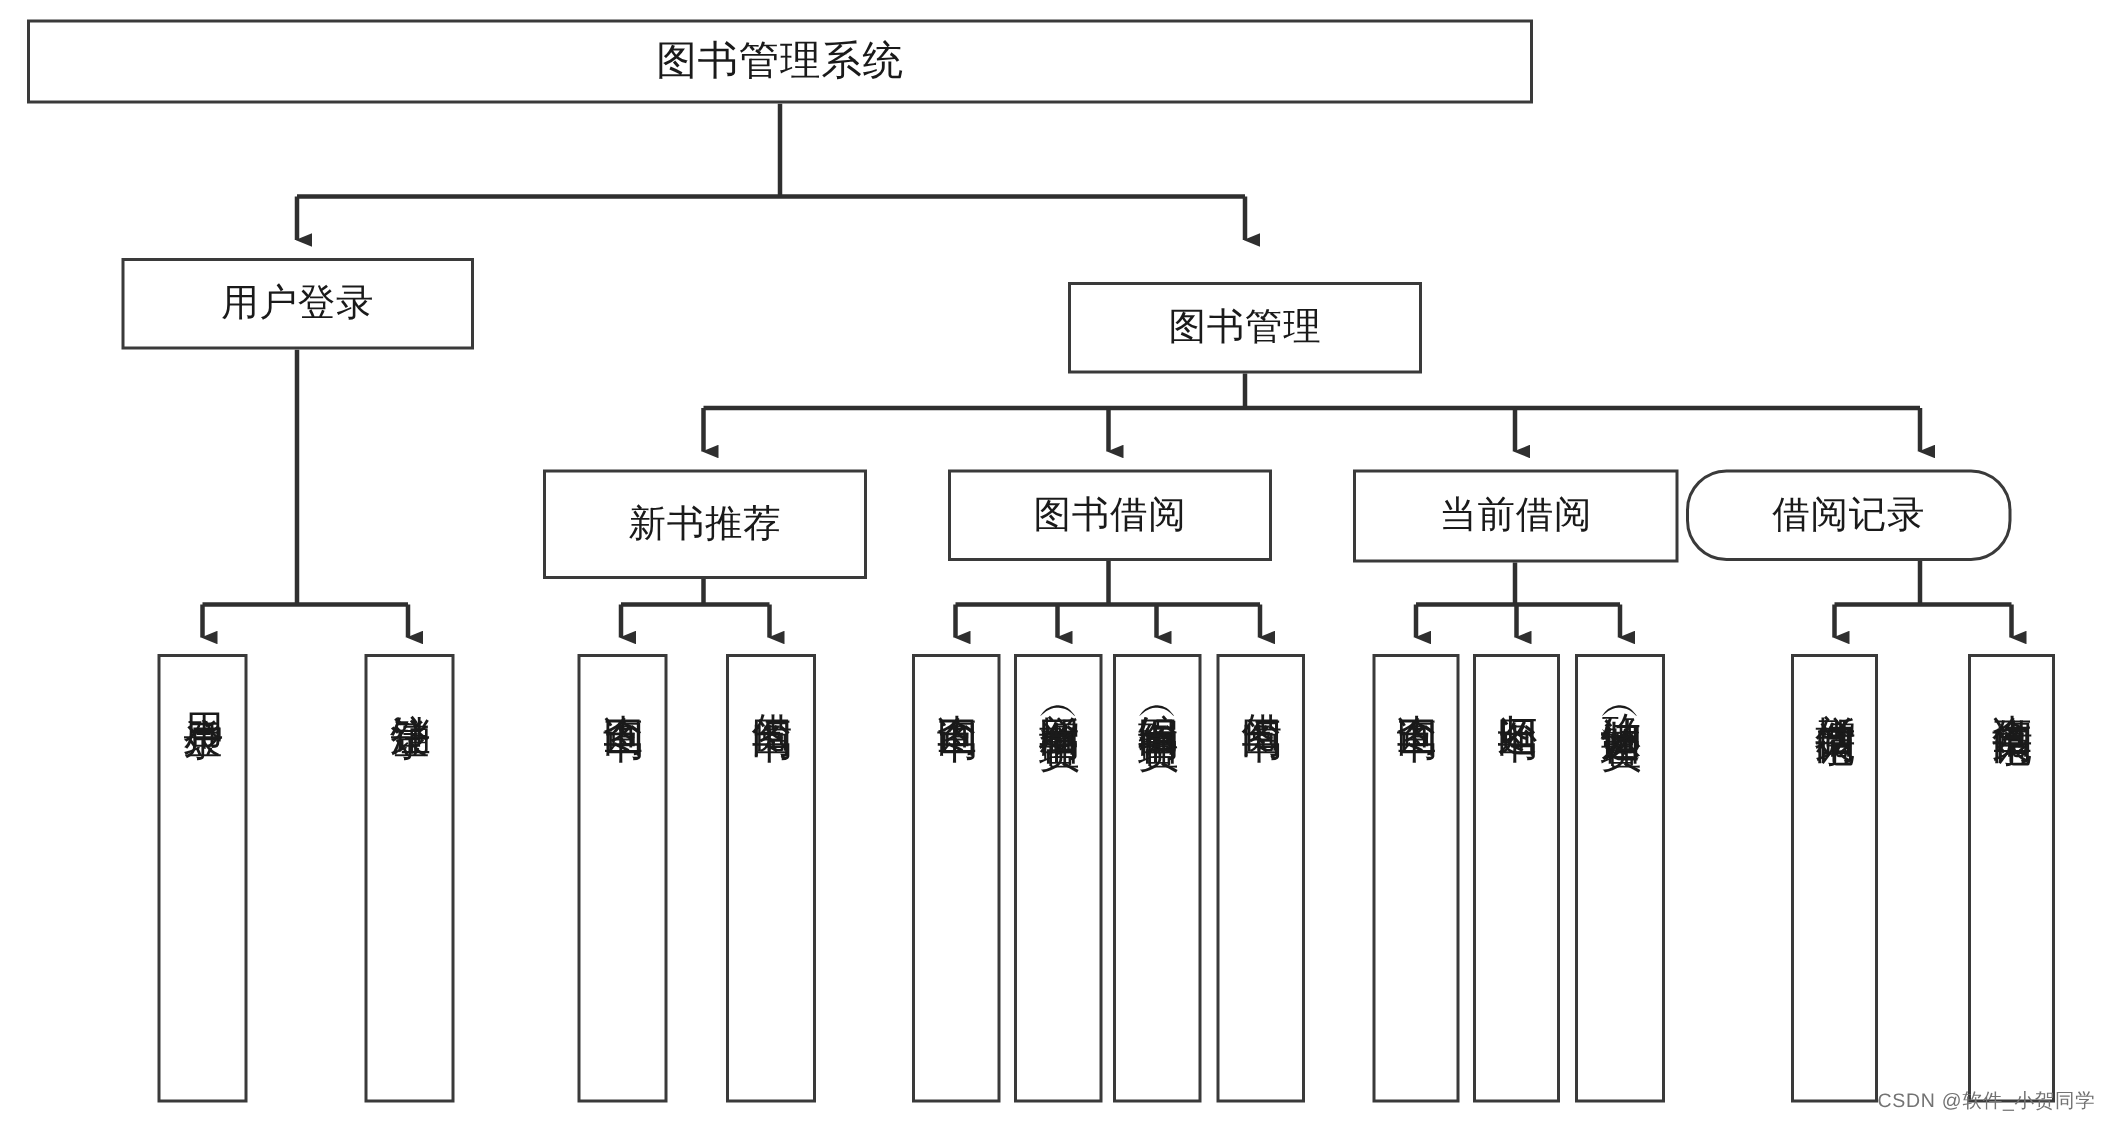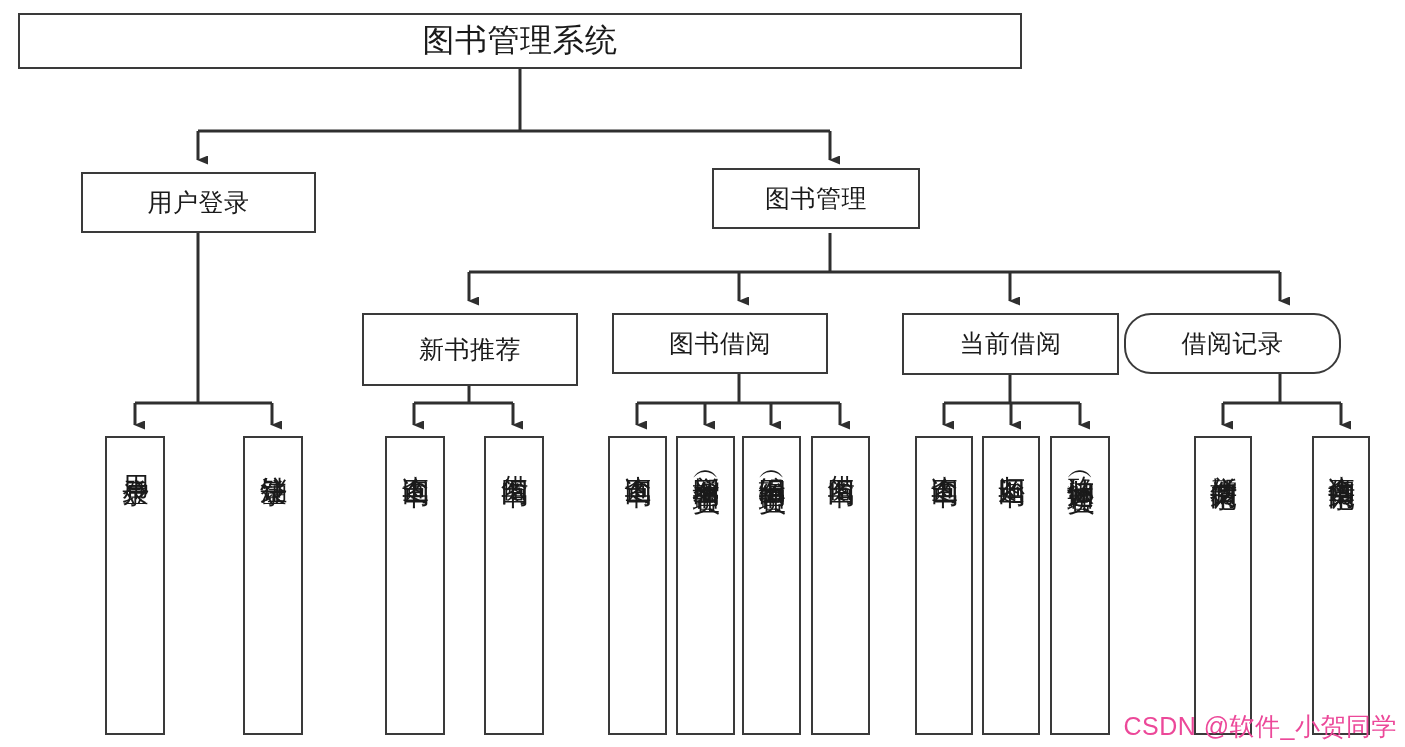--- a/index.html
+++ b/index.html
@@ -39,42 +39,42 @@
     display: block;
     text-align: center;
     line-height: 1.18;
     white-space: nowrap;
   }
   .node.horizontal .label {
     font-size: 25px;
     letter-spacing: 0.5px;
   }
   .node.root .label {
-    font-size: 32px;
+    font-size: 27px;
     font-family: Liberation Serif, serif;
   }
   .node.vertical {
     align-items: flex-start;
     justify-content: center;
     padding-top: 16px;
   }
   .node.vertical .label {
     writing-mode: vertical-rl;
     text-orientation: upright;
     font-size: 27px;
     line-height: 1.16;
     letter-spacing: 2px;
     white-space: nowrap;
   }
   .watermark {
     position: absolute;
     right: 8px;
     bottom: 4px;
-    font-size: 25px;
-    color: #ec4899;
+    font-size: 13px;
+    color: #737373;
     letter-spacing: 0.5px;
     user-select: none;
     white-space: nowrap;
   }
 </style>
 </head>
 <body>
 
 <div id="canvas">
 
@@ -128,28 +128,28 @@
     </g>
   </svg>
 
   <div class="node root horizontal" style="left:18px; top:13px; width:1004px; height:56px;">
     <span class="label">图书管理系统</span>
   </div>
 
   <div class="node horizontal" style="left:81px; top:172px; width:235px; height:61px;">
     <span class="label">用户登录</span>
   </div>
-  <div class="node horizontal" style="left:712px; top:168px; width:208px; height:61px;">
+  <div class="node horizontal" style="left:712px; top:188px; width:236px; height:61px;">
     <span class="label">图书管理</span>
   </div>
 
   <div class="node horizontal" style="left:362px; top:313px; width:216px; height:73px;">
     <span class="label">新书推荐</span>
   </div>
-  <div class="node horizontal" style="left:612px; top:313px; width:216px; height:61px;">
+  <div class="node horizontal" style="left:632px; top:313px; width:216px; height:61px;">
     <span class="label">图书借阅</span>
   </div>
   <div class="node horizontal" style="left:902px; top:313px; width:217px; height:62px;">
     <span class="label">当前借阅</span>
   </div>
   <div class="node horizontal" style="left:1124px; top:313px; width:217px; height:61px;border-radius:27px;">
     <span class="label">借阅记录</span>
   </div>
 
   <div class="node vertical" style="left:105px; top:436px; width:60px; height:299px;">

